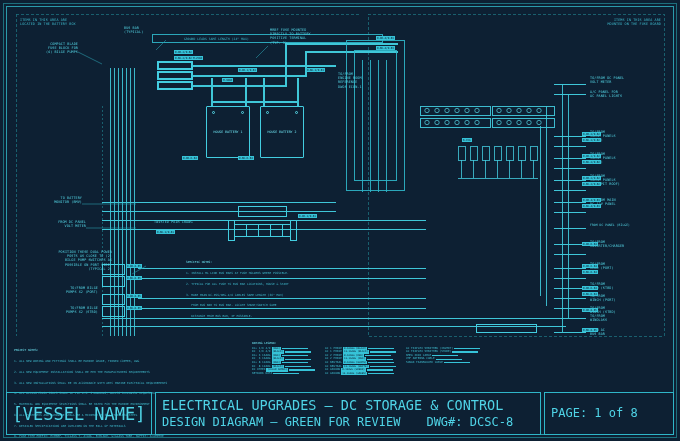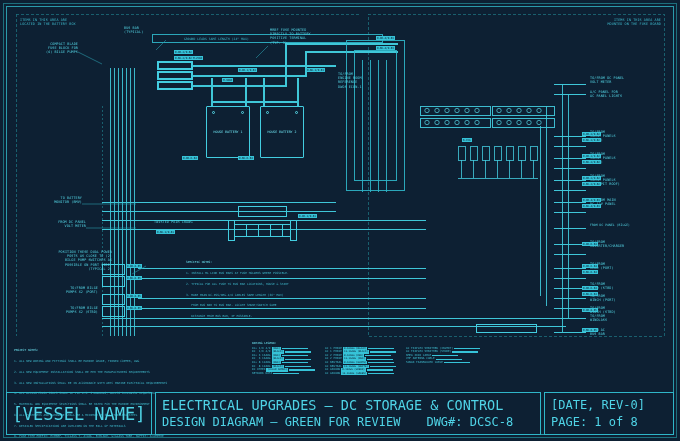--- a/index.html
+++ b/index.html
@@ -491,18 +491,17 @@
     <div class="tb vessel">
       <div class="vname">[VESSEL NAME]</div>
     </div>
     <div class="tb mid">
       <div class="trow">ELECTRICAL UPGRADES — DC STORAGE &amp; CONTROL</div>
       <div class="trow small">
         <span>DESIGN DIAGRAM — GREEN FOR REVIEW</span><span class="dwg">DWG#: DCSC-8</span>
       </div>
     </div>
     <div class="tb right">
-      <div class="trow small">[DATE, REV-0]</div>
       <div class="trow small">PAGE: 1 of 8</div>
     </div>
   </div>
 
 </div>
 
 </body></html>

